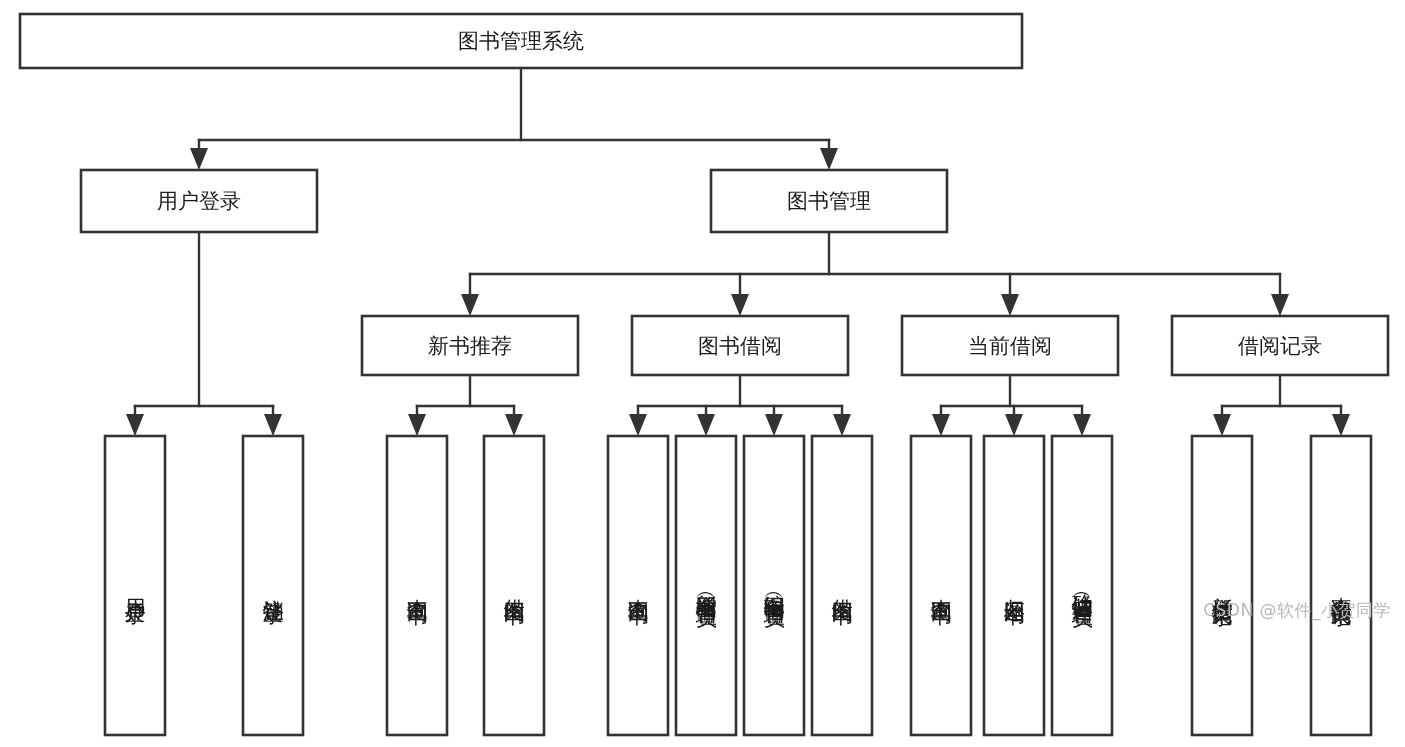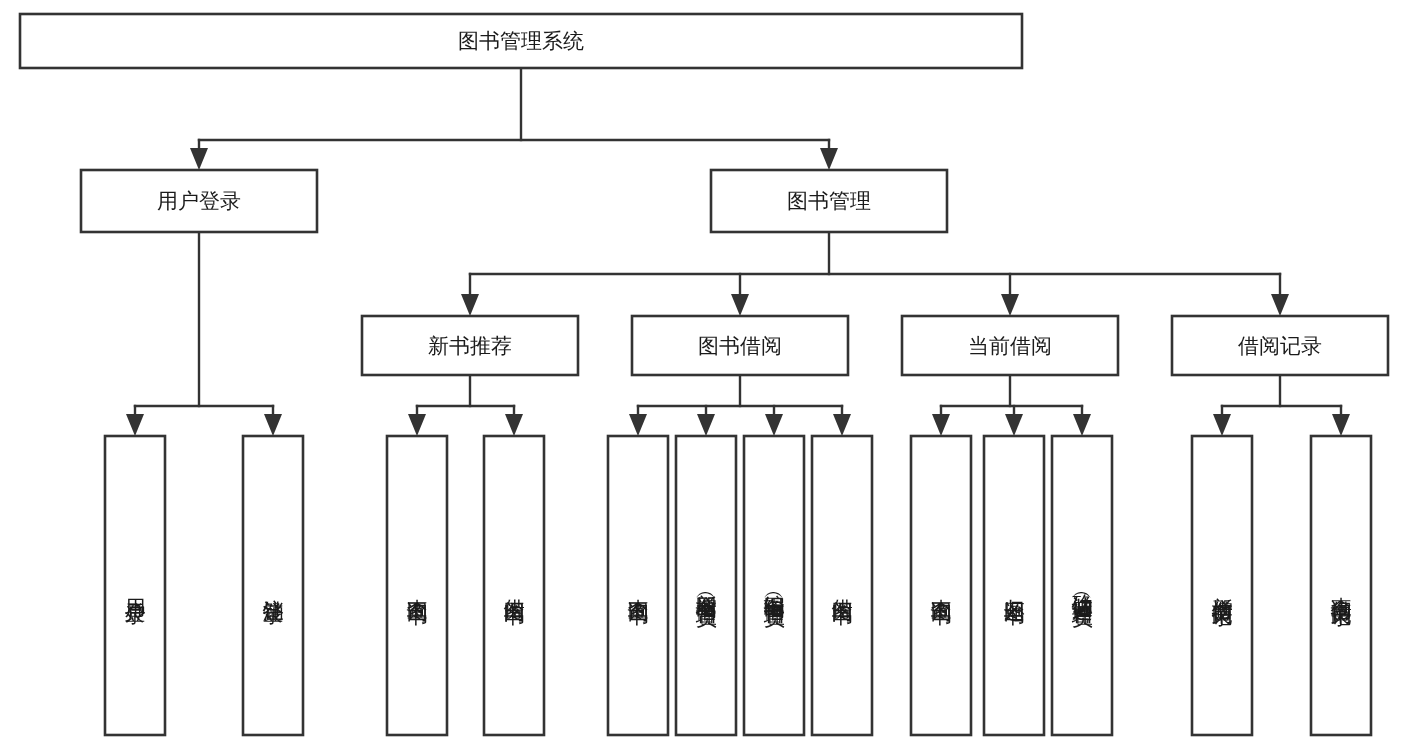--- a/index.html
+++ b/index.html
@@ -178,13 +178,14 @@
       <div class="leaf-label" style="left: 676px; top: 436px; width: 60px; height: 299px;">新增图书（管理员）</div>
       <div class="leaf-label" style="left: 744px; top: 436px; width: 60px; height: 299px;">编辑图书（管理员）</div>
       <div class="leaf-label" style="left: 812px; top: 436px; width: 60px; height: 299px;">借阅图书</div>
       <div class="leaf-label" style="left: 911px; top: 436px; width: 60px; height: 299px;">查询图书</div>
       <div class="leaf-label" style="left: 984px; top: 436px; width: 60px; height: 299px;">归还图书</div>
       <div class="leaf-label" style="left: 1052px; top: 436px; width: 60px; height: 299px;">确认归还（管理员）</div>
       <div class="leaf-label" style="left: 1192px; top: 436px; width: 60px; height: 299px;">新增借阅记录</div>
       <div class="leaf-label" style="left: 1311px; top: 436px; width: 60px; height: 299px;">查询借阅记录</div>
     </div>
 
+  <div class="watermark">CSDN @软件_小贺同学</div>
 </div>
 
 </body></html>

